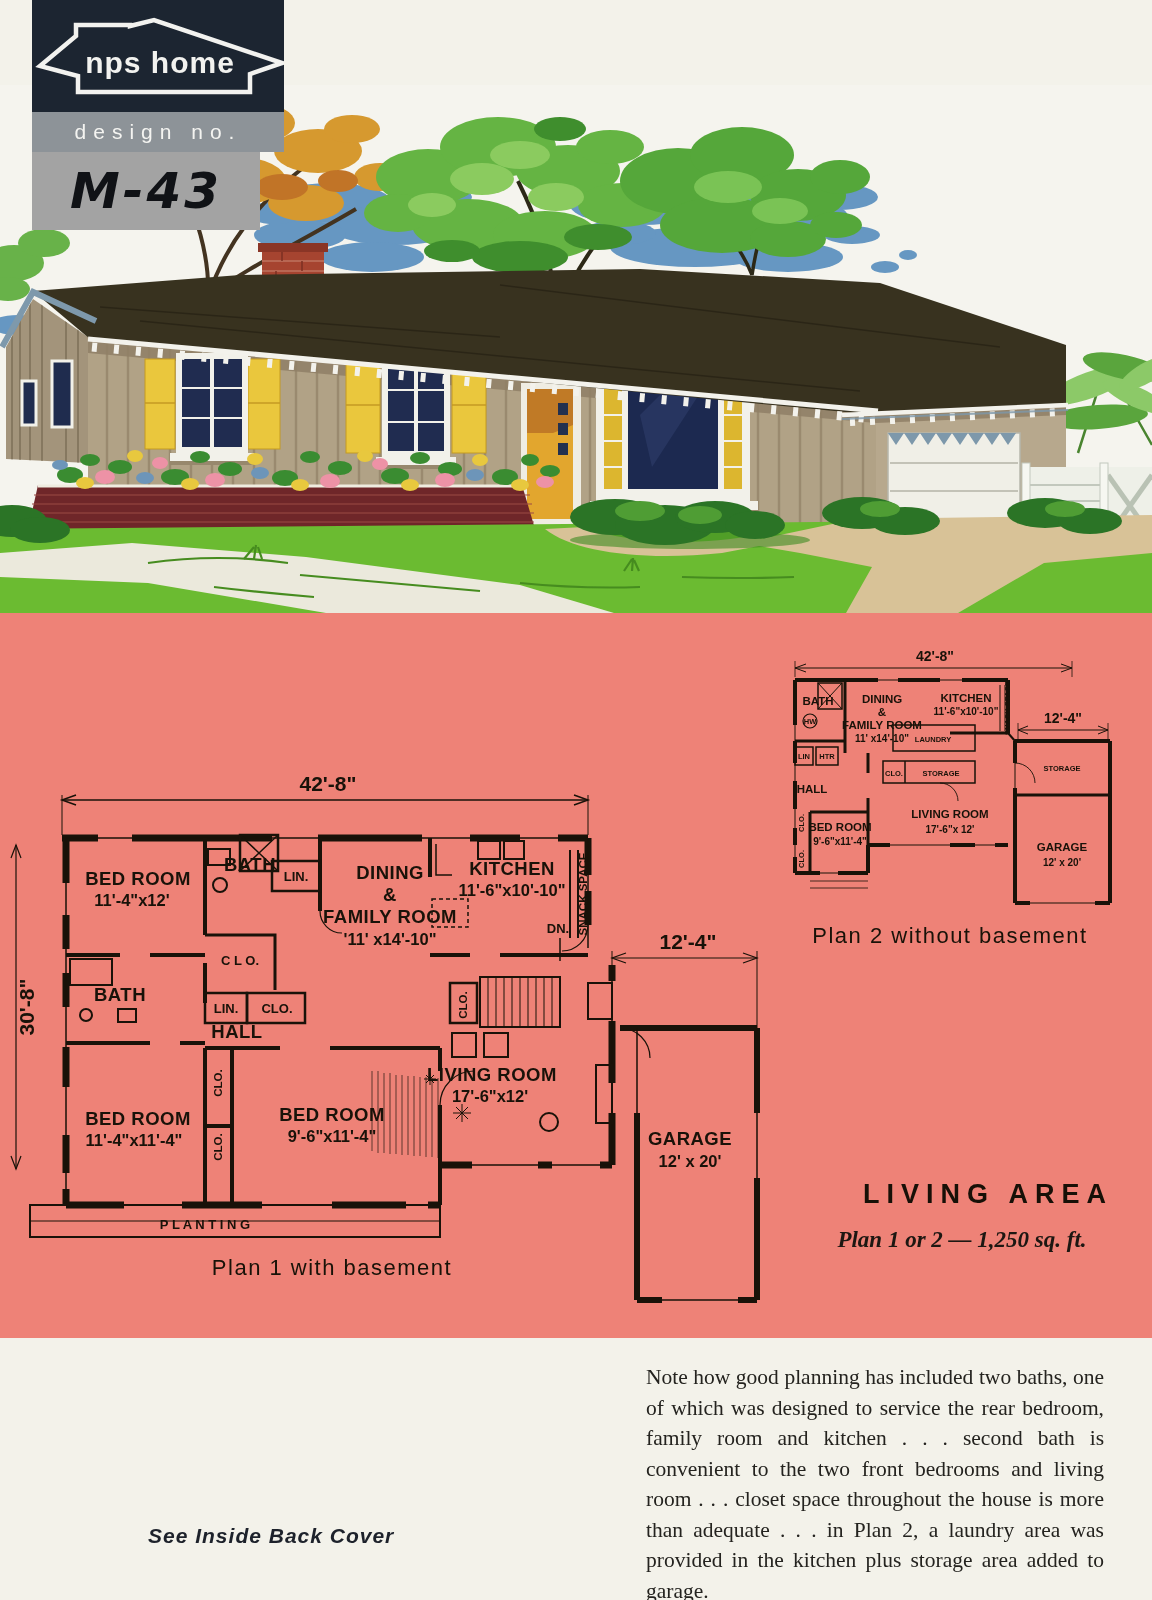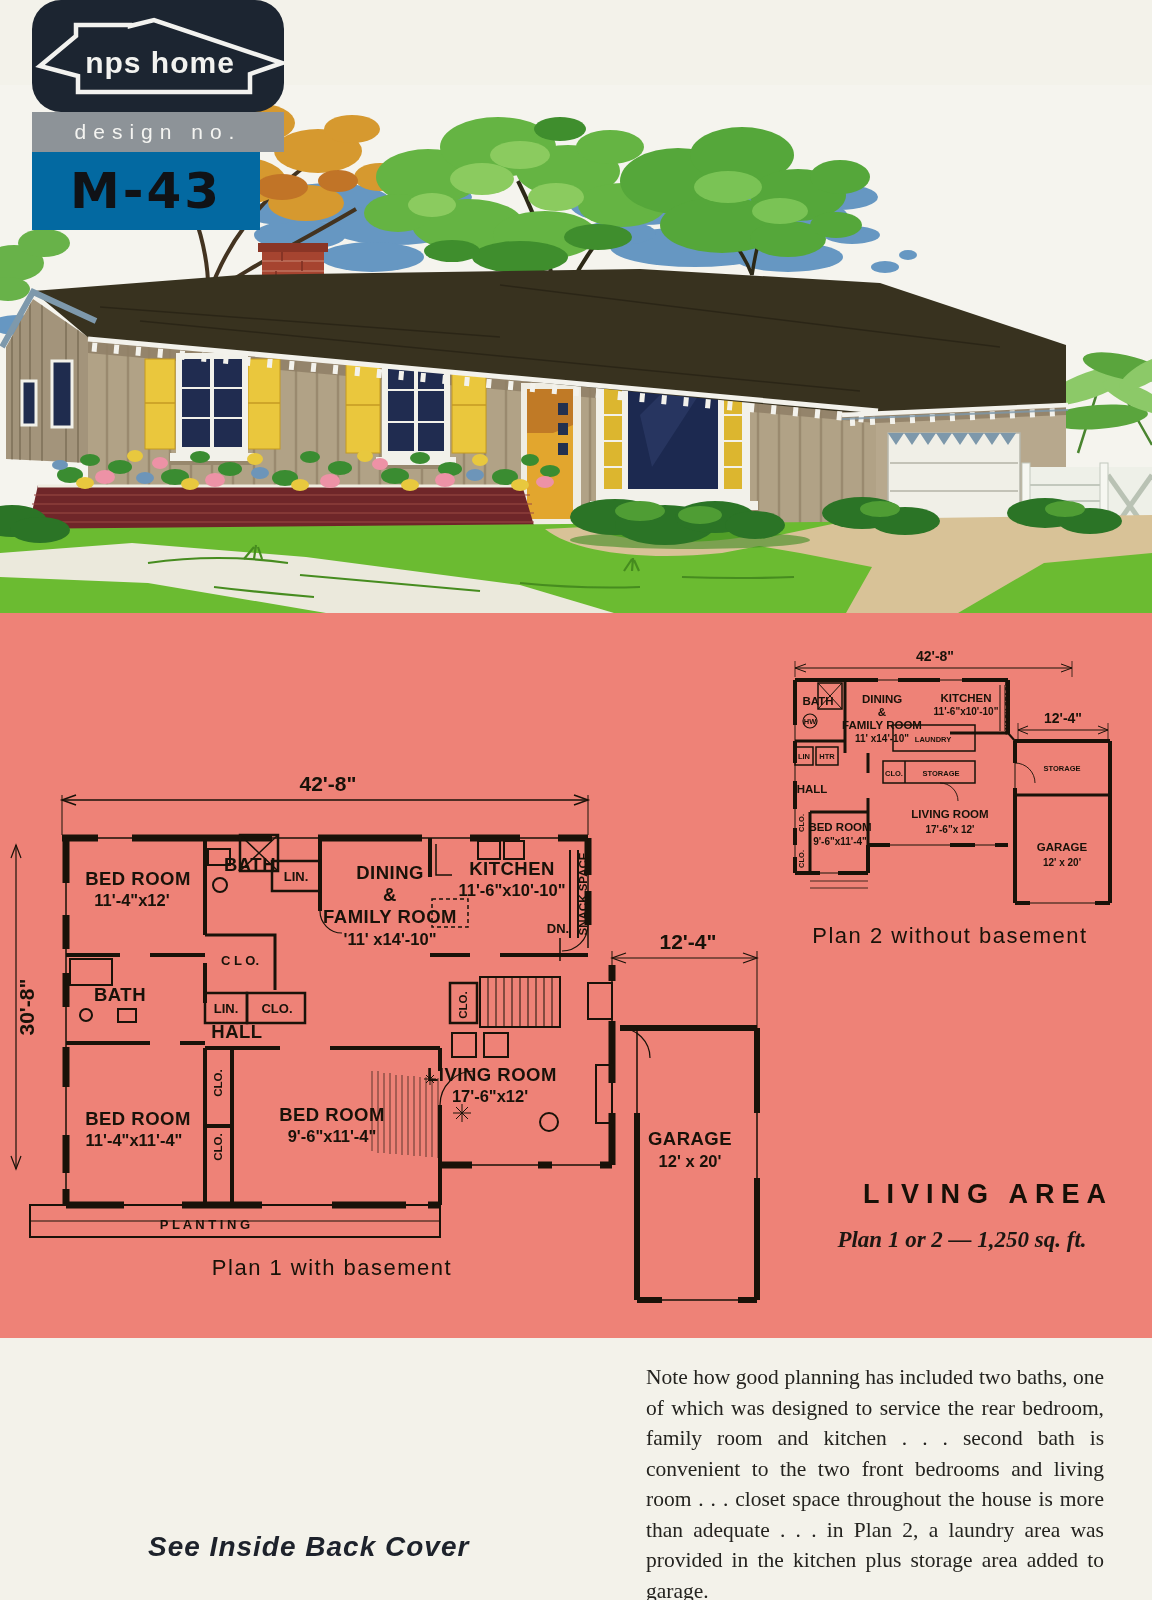--- a/index.html
+++ b/index.html
@@ -1,43 +1,43 @@
 <!DOCTYPE html>
 <html><head>
 <meta charset="utf-8">
 <style>
   html,body{margin:0;padding:0;background:#e8e6df;}
   .page{position:relative;width:1152px;height:1600px;background:#f3f2ea;overflow:hidden;
         font-family:"Liberation Sans",sans-serif;}
   .illus{position:absolute;left:0;top:85px;width:1152px;height:528px;}
   .logo{position:absolute;left:32px;top:0;width:252px;}
-  .logo-navy{position:relative;width:252px;height:112px;background:#1c2531;border-radius:29px;}
+  .logo-navy{position:relative;width:252px;height:112px;background:#1c2531;}
   .logo-gray{width:252px;height:40px;background:#8d9398;display:flex;align-items:center;justify-content:center;text-align:center;}
   .logo-gray span{color:#f4f4f1;font-size:21px;letter-spacing:7px;}
-  .logo-pink{width:228px;height:78px;background:#0369a1;display:flex;align-items:center;justify-content:center;}
+  .logo-pink{width:228px;height:78px;background:#a3a3a3;display:flex;align-items:center;justify-content:center;font-style:italic;}
   .logo-pink span{color:#101216;font-family:"DejaVu Sans",sans-serif;font-weight:bold;font-size:50px;letter-spacing:3px;}
   .panel{position:absolute;left:0;top:613px;width:1152px;height:725px;background:#ee8277;}
   .panel svg{position:absolute;left:0;top:0;}
   text{fill:#191209;}
   .dim{font-size:21px;font-weight:700;text-anchor:middle;}
   .rl{font-size:18.5px;font-weight:700;text-anchor:middle;letter-spacing:.5px;}
   .rs{font-size:16.5px;font-weight:700;text-anchor:middle;}
   .sm{font-size:13px;font-weight:700;text-anchor:middle;}
   .vt{font-size:11.5px;font-weight:700;text-anchor:middle;}
   .cap{font-size:22px;font-weight:400;text-anchor:middle;letter-spacing:1.5px;fill:#181208;}
   .rl2{font-size:11.5px;font-weight:700;text-anchor:middle;}
   .rs2{font-size:10px;font-weight:700;text-anchor:middle;}
   .sm2{font-size:7.5px;font-weight:700;text-anchor:middle;}
   .dim2{font-size:14px;font-weight:700;text-anchor:middle;}
   .la-title{font-size:27px;font-weight:700;letter-spacing:7px;text-anchor:middle;fill:#171007;}
   .la-sub{font-family:"Liberation Serif",serif;font-style:italic;font-weight:700;font-size:23px;text-anchor:middle;fill:#1d1712;}
   .note{position:absolute;left:646px;top:1362px;width:458px;font-family:"Liberation Serif",serif;
         font-size:21.5px;line-height:1.42;color:#24231f;text-align:justify;}
   .bp1{position:absolute;left:26px;top:1438px;font-weight:700;font-style:italic;font-size:27px;color:#1d222b;letter-spacing:1px;}
-  .bp2{position:absolute;left:148px;top:1524px;font-weight:700;font-style:italic;font-size:28px;color:#1d222b;letter-spacing:1px;margin-top:7px;}
+  .bp2{position:absolute;left:148px;top:1524px;font-weight:700;font-style:italic;font-size:21px;color:#1d222b;letter-spacing:1px;}
   .logo-house-text{font-size:30px;font-weight:700;fill:#f2f2ef;text-anchor:middle;letter-spacing:1px;}
 </style>
 </head>
 <body>
 
 <div class="page">
 
   <svg class="illus" viewBox="0 0 1152 528">
     <rect x="0" y="0" width="1152" height="528" fill="#f5f4ee"></rect>
 

